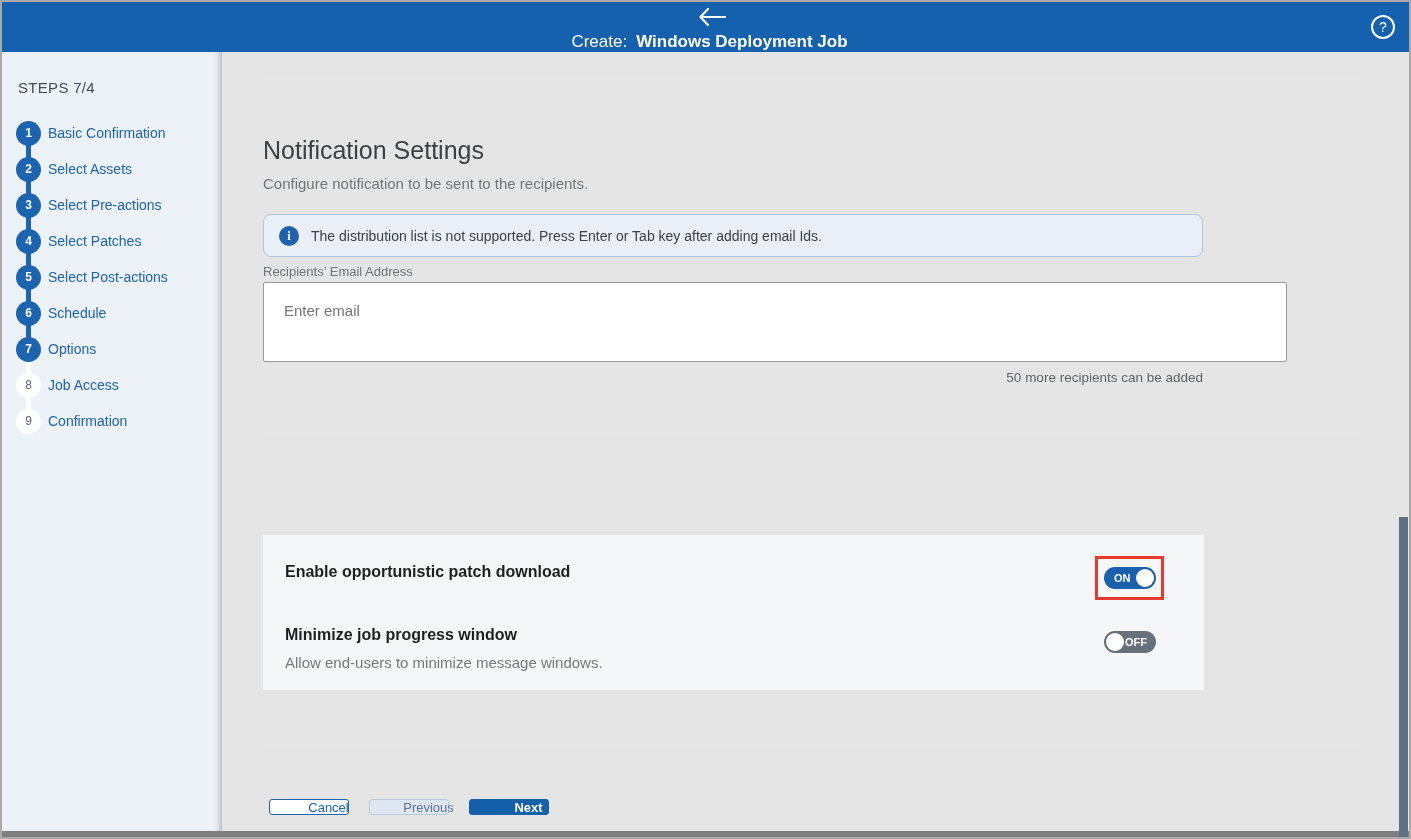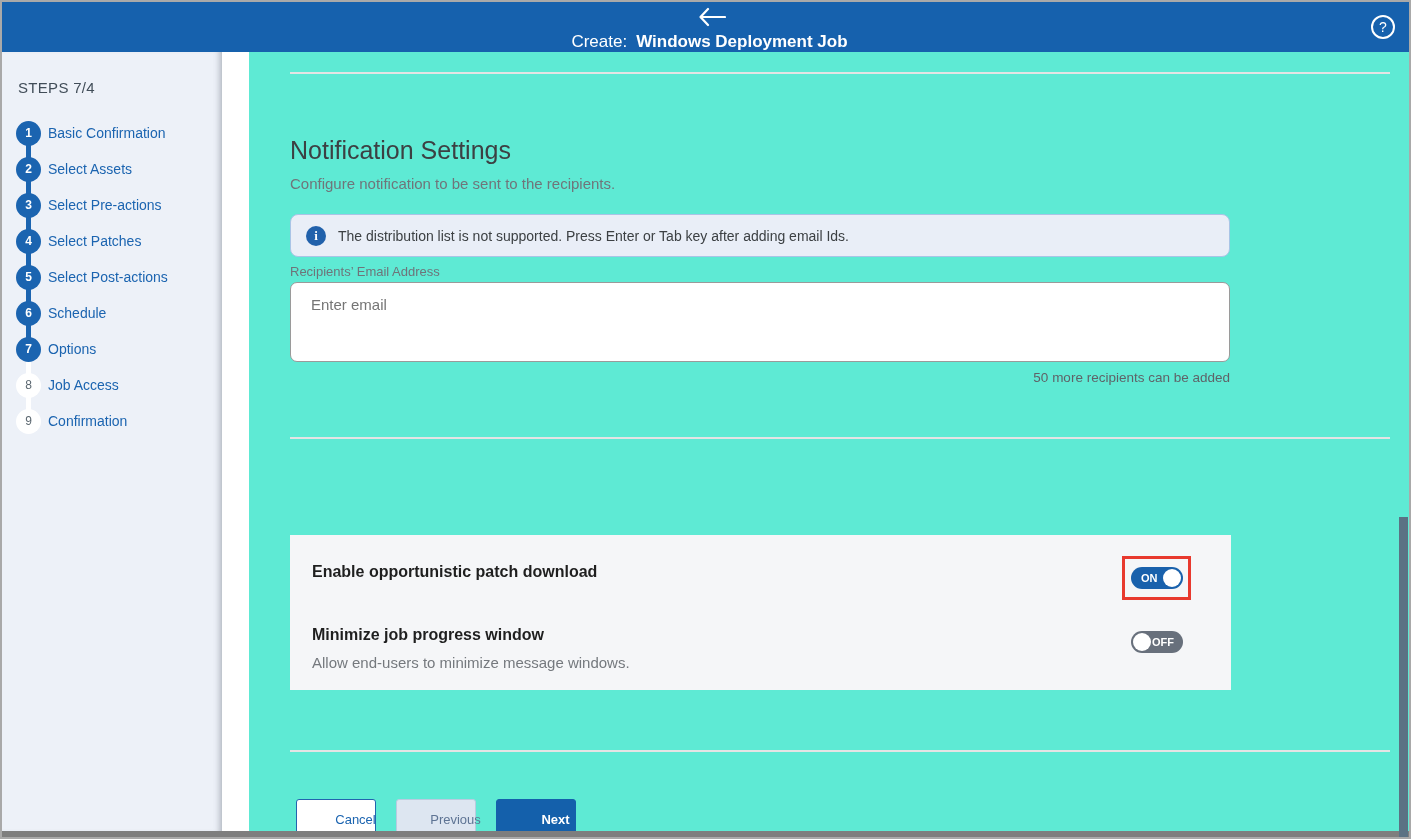--- a/index.html
+++ b/index.html
@@ -46,21 +46,21 @@
   .step-circle {
     width: 25px; height: 25px; border-radius: 50%; flex: 0 0 25px;
     display: flex; align-items: center; justify-content: center;
     font-size: 12px; position: relative; z-index: 1;
   }
   .step-item.done .step-circle, .step-item.current .step-circle { background: #1b64b0; color: #ffffff; font-weight: 700; }
   .step-item.upcoming .step-circle { background: #ffffff; color: #5b6770; font-weight: 400; }
   .step-label { margin-left: 7px; font-size: 14px; color: #1b64b0; }
 
   
-  .main { position: absolute; top: 50px; left: 220px; right: 0; bottom: 6px; background: #5eead4; margin-left: 27px; }
+  .main { position: absolute; top: 50px; left: 220px; right: 0; bottom: 6px; background: #e5e5e5; }
   .divider { position: absolute; left: 41px; width: 1100px; height: 2px; background: #e4e4e4; }
   .divider.d1 { top: 20px; }
   .divider.d2 { top: 385px; }
   .divider.d3 { top: 698px; }
 
   .section-title { position: absolute; left: 41px; font-size: 25px; font-weight: 400; color: #3c4043; }
   .t1 { top: 84px; }
   .t2 { top: 445px; }
   .section-sub { position: absolute; left: 41px; top: 123px; font-size: 15px; color: #70757a; }
 
@@ -71,24 +71,24 @@
   }
   .info-icon {
     width: 20px; height: 20px; border-radius: 50%; background: #2161ab;
     color: #ffffff; font-size: 13px; font-weight: 700; font-family: "Liberation Serif", serif;
     display: flex; align-items: center; justify-content: center; flex: 0 0 20px;
   }
   .info-text { margin-left: 12px; font-size: 14px; color: #3c4043; }
 
   .field-label { position: absolute; left: 41px; top: 212px; font-size: 13px; color: #6e747a; }
   .email-textarea {
-    position: absolute; left: 41px; top: 230px; width: 940px; height: 80px;
-    border: 1px solid #9a9a9a; border-radius: 7px; resize: none;
+    position: absolute; left: 41px; top: 230px; width: 1024px; height: 80px;
+    border: 1px solid #9a9a9a; border-radius: 2px; resize: none;
     font-family: "Liberation Sans", sans-serif; font-size: 15px; color: #333;
-    padding: 13px 20px; outline: none; background: #fff;
+    padding: 19px 20px; outline: none; background: #fff;
   }
   .email-textarea::placeholder { color: #757575; opacity: 1; }
   .recipients-hint { position: absolute; left: 41px; top: 318px; width: 940px; text-align: right; font-size: 13.5px; color: #5f6368; }
 
   .settings-panel { position: absolute; left: 41px; top: 483px; width: 941px; height: 155px; background: #f5f6f8; }
   .setting-label { position: absolute; left: 22px; font-size: 16px; font-weight: 700; color: #1f1f1f; }
   .setting-desc { position: absolute; left: 22px; font-size: 15px; color: #75797e; }
   .s1-label { top: 28px; } .s1-desc { top: 56px; }
   .s2-label { top: 91px; } .s2-desc { top: 119px; }
 
@@ -106,21 +106,21 @@
   .toggle.off .toggle-text { right: 9px; }
   .toggle-on-pos { top: 32px; right: 48px; }
   .toggle-off-pos { top: 96px; right: 48px; }
   .highlight-box {
     position: absolute; top: 21px; right: 40px; width: 69px; height: 44px;
     border: 3px solid #e8392e;
   }
 
   
   .btn {
-    position: absolute; top: 747px; width: 80px; height: 40px;
+    position: absolute; top: 747px; width: 80px; height: 16px;
     border-radius: 3px; font-size: 13px; display: flex; align-items: center; justify-content: center;
     cursor: pointer; font-family: "Liberation Sans", sans-serif; padding-left: 39px;
   }
   .btn-cancel { left: 47px; background: #ffffff; border: 1px solid #2264ae; color: #1b64b0; }
   .btn-previous { left: 147px; background: #dde6f1; border: 1px solid #b9cbe0; color: #5e7globalThis494; color: #5e7494; text-align: center; }
   .btn-next { left: 247px; background: #1460ab; border: 1px solid #1460ab; color: #ffffff; font-weight: 700; }
 
   
   .bottombar { position: absolute; left: 0; right: 0; bottom: 0; height: 6px; background: #7e7e7e; }
   .scroll-thumb { position: absolute; right: 1px; top: 515px; bottom: 0; width: 9px; background: #5b7284; z-index: 5; }

